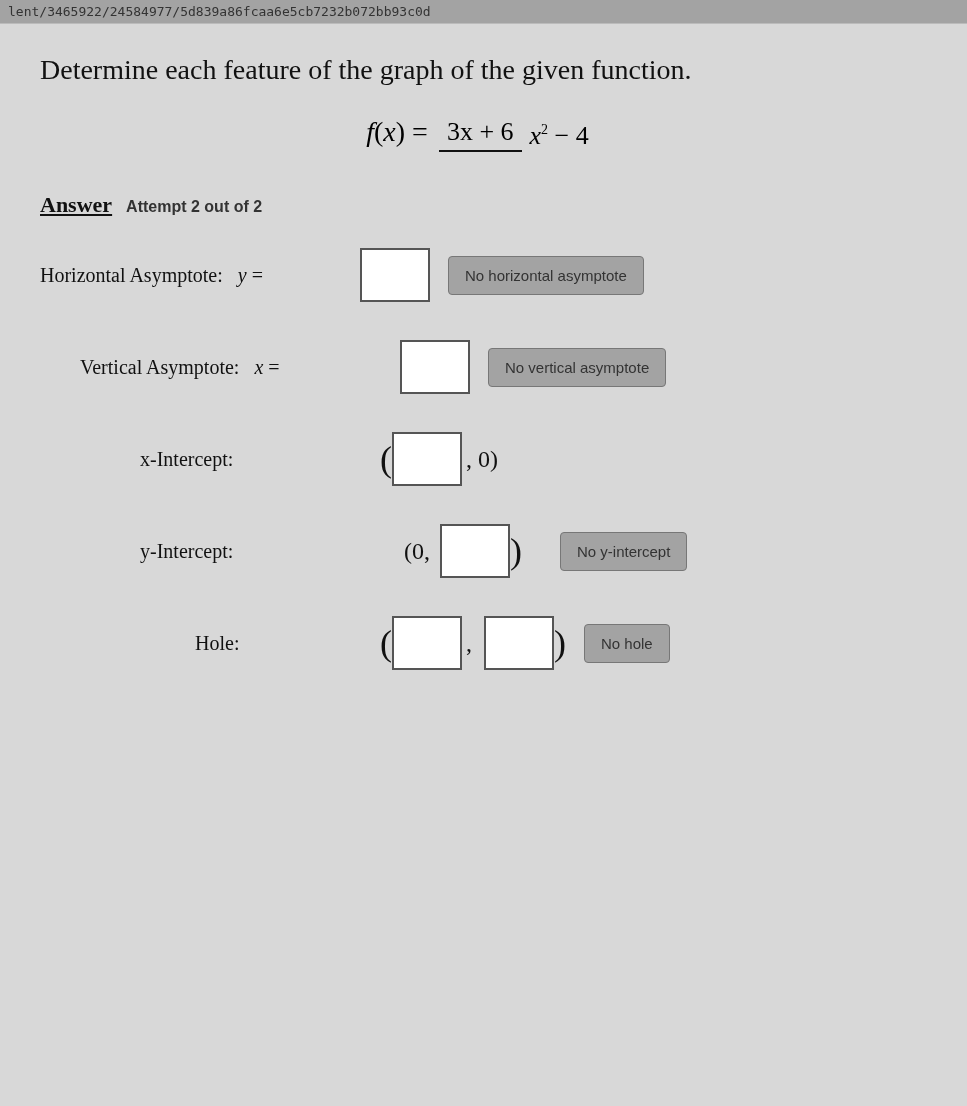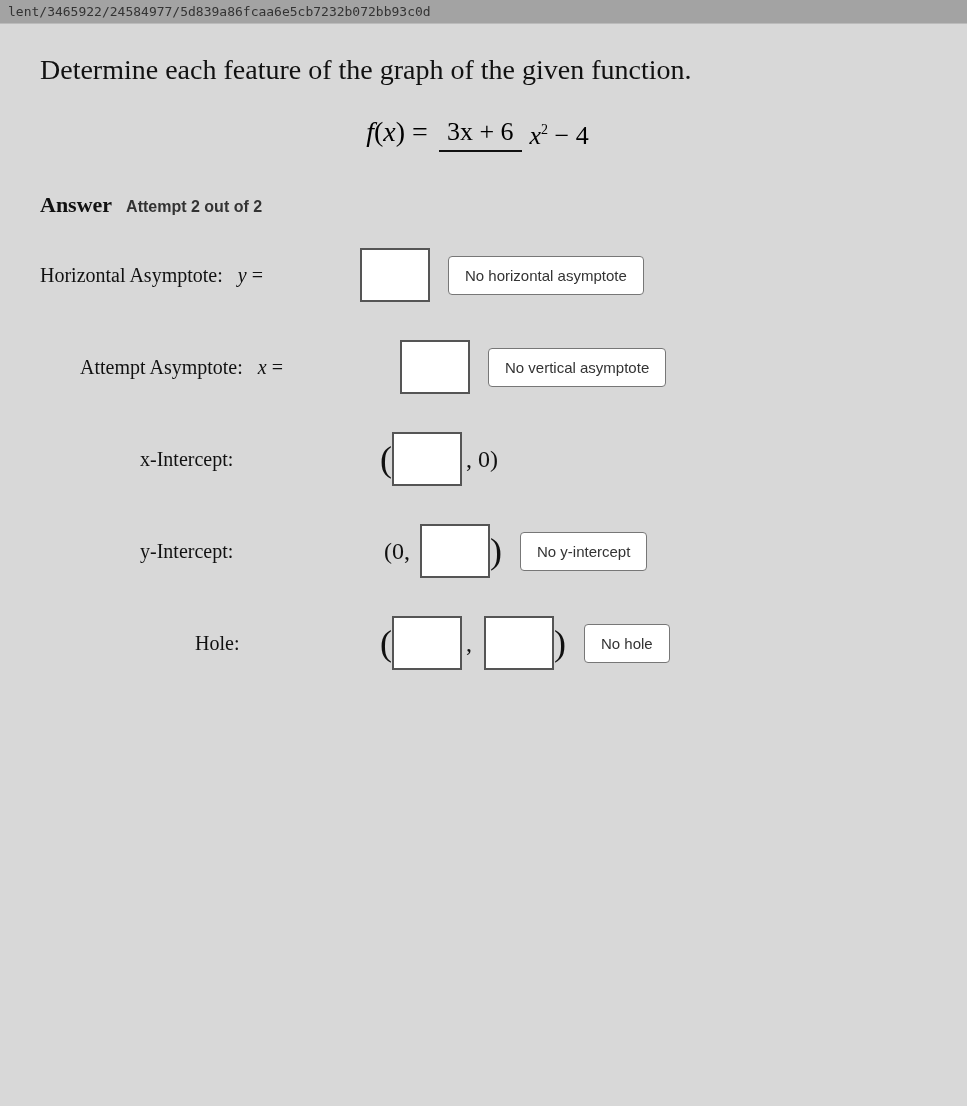--- a/index.html
+++ b/index.html
@@ -66,20 +66,21 @@
 
     .answer-section {
       margin-bottom: 30px;
     }
 
     .answer-label {
       font-size: 22px;
       font-weight: bold;
       color: #111;
       font-family: Georgia, serif;
+      text-decoration: underline;
     }
 
     .attempt-label {
       font-size: 16px;
       font-weight: bold;
       color: #333;
       margin-left: 10px;
       font-family: Arial, sans-serif;
       margin-top: 25px;
     }
@@ -104,21 +105,21 @@
       background: white;
       font-size: 20px;
       font-family: Georgia, serif;
       text-align: center;
       outline: none;
     }
 
     .option-button {
       margin-left: 18px;
       padding: 10px 16px;
-      background: #ffffff;
+      background: #a3a3a3;
       border: 1.5px solid #777;
       border-radius: 4px;
       font-size: 15px;
       font-family: Arial, sans-serif;
       color: #333;
       cursor: pointer;
       text-align: right;
     }
 
     .paren {
@@ -171,39 +172,39 @@
     <div class="feature-label">
       <span>Horizontal Asymptote:</span>
       &nbsp;&nbsp;<em>y</em> =
     </div>
     <input class="input-box" type="text" value="" style="">
     <button class="option-button">No horizontal asymptote</button>
   </div>
 
   <div class="feature-row" style="padding-left:40px;">
     <div class="feature-label">
-      <span>Attempt Asymptote:</span>
+      <span>Vertical Asymptote:</span>
       &nbsp;&nbsp;<em>x</em> =
     </div>
     <input class="input-box" type="text" value="" style="">
     <button class="option-button">No vertical asymptote</button>
   </div>
 
   <div class="feature-row" style="padding-left:100px;">
     <div class="feature-label" style="min-width:240px;">
       <span>x-Intercept:</span>
     </div>
     <div class="intercept-group">
       <span class="paren">(</span>
       <input class="input-box" type="text" value="" style="">
       <span class="comma-zero">, 0)</span>
     </div>
   </div>
 
-  <div class="feature-row" style="padding-left:100px;">
+  <div class="feature-row" style="padding-left:100px;gap:20px;">
     <div class="feature-label" style="min-width:240px;">
       <span>y-Intercept:</span>
     </div>
     <div class="intercept-group">
       <span class="comma-zero">(0,&nbsp;</span>
       <input class="input-box" type="text" value="" style="">
       <span class="paren">)</span>
     </div>
     <button class="option-button">No y-intercept</button>
   </div>

